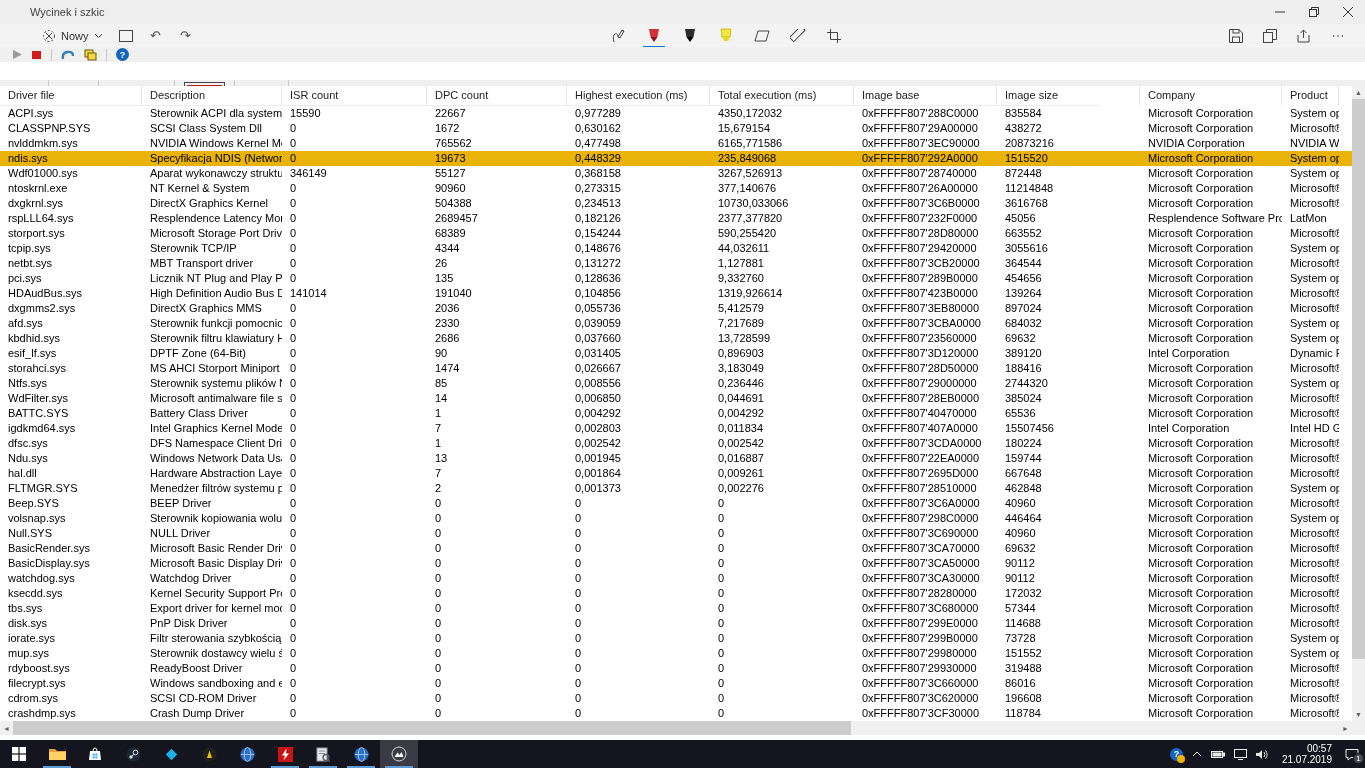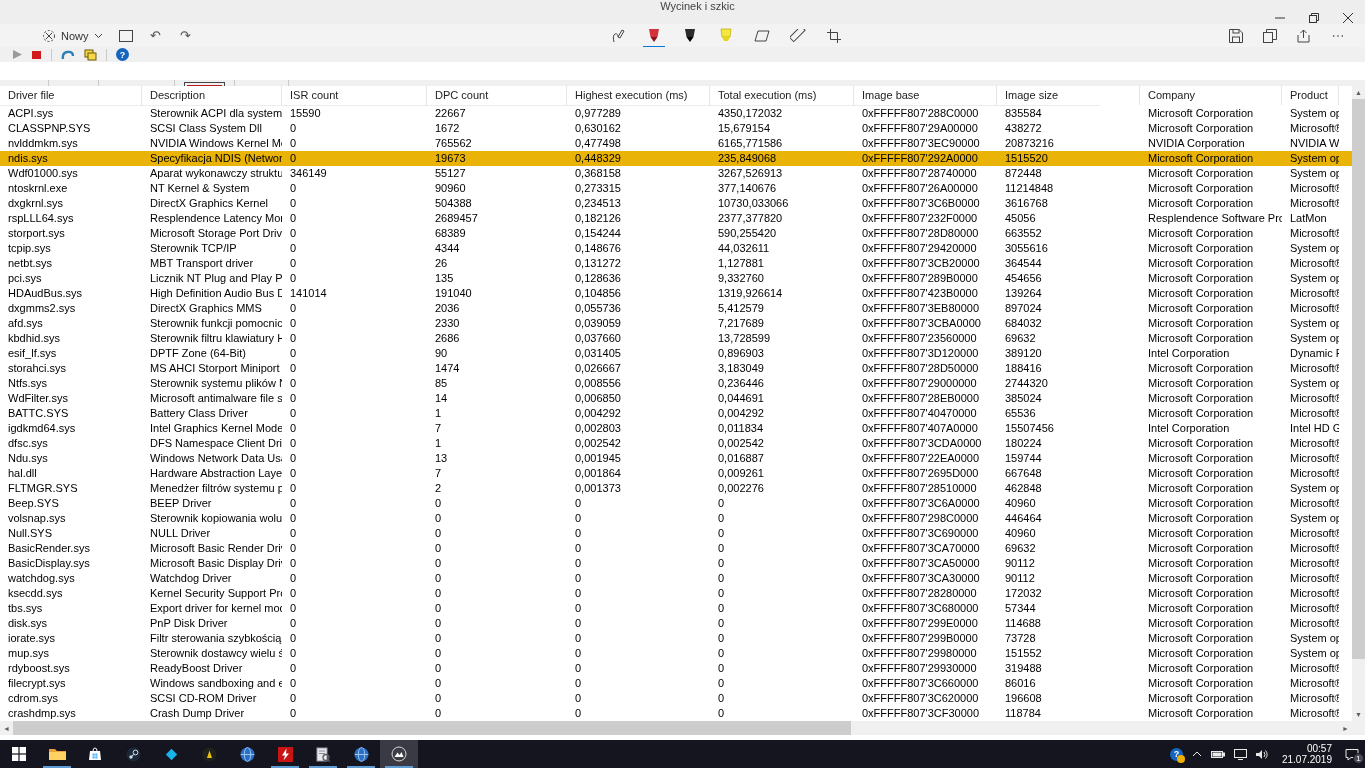--- a/index.html
+++ b/index.html
@@ -1,21 +1,21 @@
 <!DOCTYPE html>
 <html><head>
 <meta charset="utf-8">
 <style>
   * { margin:0; padding:0; box-sizing:border-box; }
   html,body { width:1365px; height:768px; overflow:hidden; }
   body { font-family:"Liberation Sans", sans-serif; background:#fff; }
   .screen { position:relative; width:1365px; height:768px; background:#fff; }
 
   
-  .titlebar { position:absolute; top:0; left:0; right:0; height:24px; background:#eeeeee; display:flex; align-items:center;flex-direction:column; }
+  .titlebar { position:absolute; top:0; left:0; right:0; height:24px; background:#eeeeee; display:flex; align-items:center; }
   .titlebar .title { font-size:11px; color:#444; padding-left:30px; }
   .caption-btns { margin-left:auto; display:flex; height:100%; }
   .cap-btn { width:34px; height:100%; display:flex; align-items:center; justify-content:center; color:#333; font-size:11px; }
   .cap-btn svg { stroke:#333; }
 
   
   .snip-toolbar { position:absolute; top:24px; left:0; right:0; height:23px; background:#f3f3f3; display:flex; align-items:center;padding-left:28px; }
   .st-left { display:flex; align-items:center; gap:4px; padding-left:8px; }
   .st-btn { display:flex; align-items:center; gap:5px; padding:0 6px; height:20px; color:#333; font-size:11px; }
   .st-center { position:absolute; left:605px; display:flex; align-items:center; gap:10px; }

